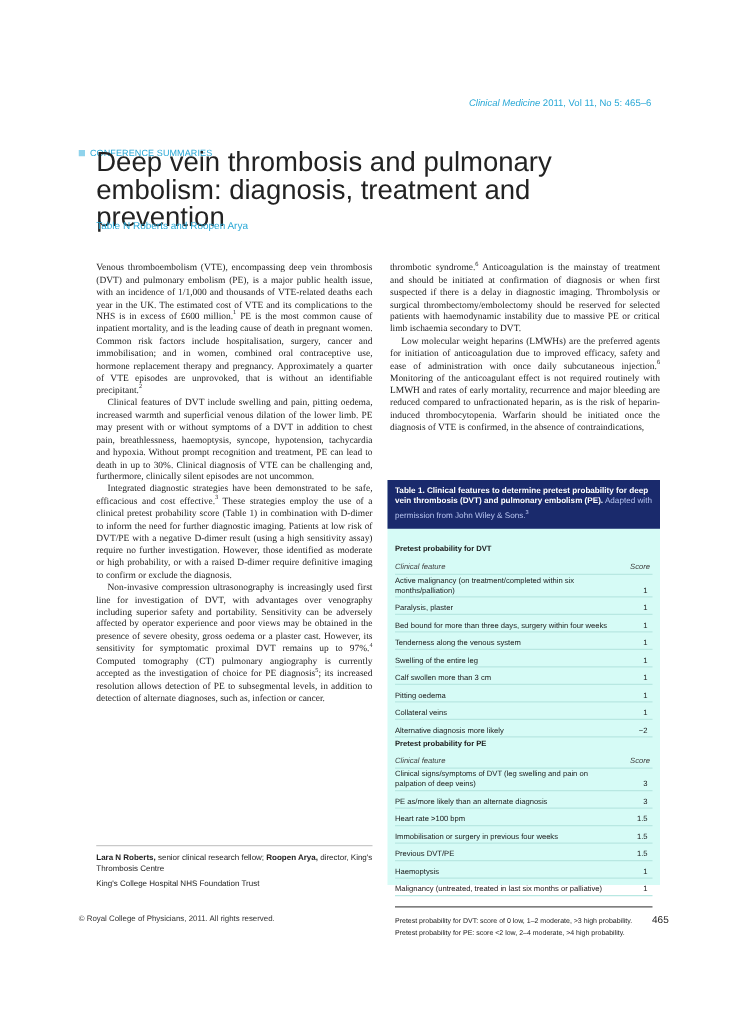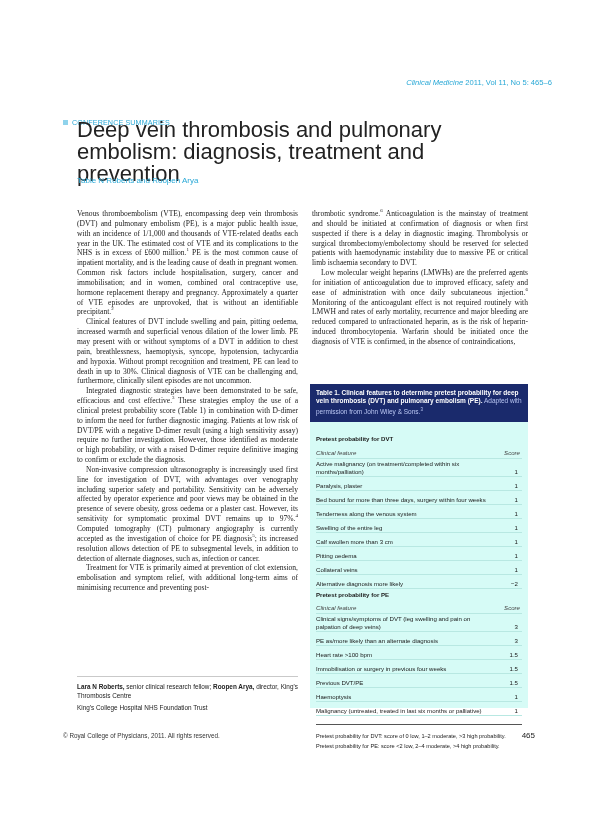--- a/index.html
+++ b/index.html
@@ -1,20 +1,20 @@
 <!DOCTYPE html>
 <html><head>
 <meta charset="utf-8">
 <style>
   html, body { margin:0; padding:0; background:#ffffff; }
   body { width:600px; height:822px; position:relative; overflow:hidden; font-family:"Liberation Serif", serif; color:#1a1a1a; }
   .sans { font-family:"Liberation Sans", sans-serif; }
   .header-left { position:absolute; left:63px; top:79px; font-size:7.2px; color:#29a8d6; letter-spacing:0.1px; display:flex; align-items:center; gap:4px;margin-top:39px; }
   .header-left .sq { width:5px; height:5px; background:#8fd3ec; display:inline-block; }
-  .header-right { position:absolute; right:48px; top:78px; font-size:7.6px; color:#29a8d6; }
+  .header-right { position:absolute; right:79px; top:78px; font-size:7.6px; color:#29a8d6; }
   .header-right i { font-style:italic; }
   .title { position:absolute; left:77px; top:119px; width:440px; font-size:22px; line-height:22px; color:#222; font-weight:normal; }
   .authors { position:absolute; left:77px; top:176px; font-size:8px; color:#29a8d6; }
   .col { position:absolute; top:209px; font-size:7.55px; line-height:9.85px; text-align:justify; color:#1a1a1a; }
   .col p { margin:0; text-indent:9px; }
   .col p.first { text-indent:0; }
   .col sup { font-size:5px; line-height:0; }
   .col-left { left:77px; width:221px; }
   .col-right { left:312px; width:216px; }
   .affil-rule { position:absolute; left:77px; top:676px; width:221px; height:1px; background:#c9c9c9; }
@@ -49,21 +49,20 @@
 </div>
 
 <h1 class="title sans" style="margin:0;">Deep vein thrombosis and pulmonary embolism: diagnosis, treatment and prevention</h1>
 <div class="authors sans">Table N Roberts and Roopen Arya</div>
 
 <div class="col col-left" id="col-left">
     <p class="first"><span>Venous thromboembolism (VTE), encompassing deep vein thrombosis (DVT) and pulmonary embolism (PE), is a major public health issue, with an incidence of 1/1,000 and thousands of VTE-related deaths each year in the UK. The estimated cost of VTE and its complications to the NHS is in excess of £600 million.</span><sup>1</sup><span> PE is the most common cause of inpatient mortality, and is the leading cause of death in pregnant women. Common risk factors include hospitalisation, surgery, cancer and immobilisation; and in women, combined oral contraceptive use, hormone replacement therapy and pregnancy. Approximately a quarter of VTE episodes are unprovoked, that is without an identifiable precipitant.</span><sup>2</sup></p>
     <p><span>Clinical features of DVT include swelling and pain, pitting oedema, increased warmth and superficial venous dilation of the lower limb. PE may present with or without symptoms of a DVT in addition to chest pain, breathlessness, haemoptysis, syncope, hypotension, tachycardia and hypoxia. Without prompt recognition and treatment, PE can lead to death in up to 30%. Clinical diagnosis of VTE can be challenging and, furthermore, clinically silent episodes are not uncommon.</span></p>
     <p><span>Integrated diagnostic strategies have been demonstrated to be safe, efficacious and cost effective.</span><sup>3</sup><span> These strategies employ the use of a clinical pretest probability score (Table 1) in combination with D-dimer to inform the need for further diagnostic imaging. Patients at low risk of DVT/PE with a negative D-dimer result (using a high sensitivity assay) require no further investigation. However, those identified as moderate or high probability, or with a raised D-dimer require definitive imaging to confirm or exclude the diagnosis.</span></p>
     <p><span>Non-invasive compression ultrasonography is increasingly used first line for investigation of DVT, with advantages over venography including superior safety and portability. Sensitivity can be adversely affected by operator experience and poor views may be obtained in the presence of severe obesity, gross oedema or a plaster cast. However, its sensitivity for symptomatic proximal DVT remains up to 97%.</span><sup>4</sup><span> Computed tomography (CT) pulmonary angiography is currently accepted as the investigation of choice for PE diagnosis</span><sup>5</sup><span>; its increased resolution allows detection of PE to subsegmental levels, in addition to detection of alternate diagnoses, such as, infection or cancer.</span></p>
-    <p><span>Treatment for VTE is primarily aimed at prevention of clot extension, embolisation and symptom relief, with additional long-term aims of minimising recurrence and preventing post-</span></p>
   </div>
 <div class="col col-right" id="col-right">
     <p class="first"><span>thrombotic syndrome.</span><sup>6</sup><span> Anticoagulation is the mainstay of treatment and should be initiated at confirmation of diagnosis or when first suspected if there is a delay in diagnostic imaging. Thrombolysis or surgical thrombectomy/embolectomy should be reserved for selected patients with haemodynamic instability due to massive PE or critical limb ischaemia secondary to DVT.</span></p>
     <p><span>Low molecular weight heparins (LMWHs) are the preferred agents for initiation of anticoagulation due to improved efficacy, safety and ease of administration with once daily subcutaneous injection.</span><sup>6</sup><span> Monitoring of the anticoagulant effect is not required routinely with LMWH and rates of early mortality, recurrence and major bleeding are reduced compared to unfractionated heparin, as is the risk of heparin-induced thrombocytopenia. Warfarin should be initiated once the diagnosis of VTE is confirmed, in the absence of contraindications,</span></p>
   </div>
 
 <div class="affil-rule"></div>
 <div class="affil sans" style="top:682px; width:225px; line-height:9px;">
   <b>Lara N Roberts,</b><span> senior clinical research fellow; </span><b>Roopen Arya,</b><span> director, King's Thrombosis Centre</span>
 </div>

